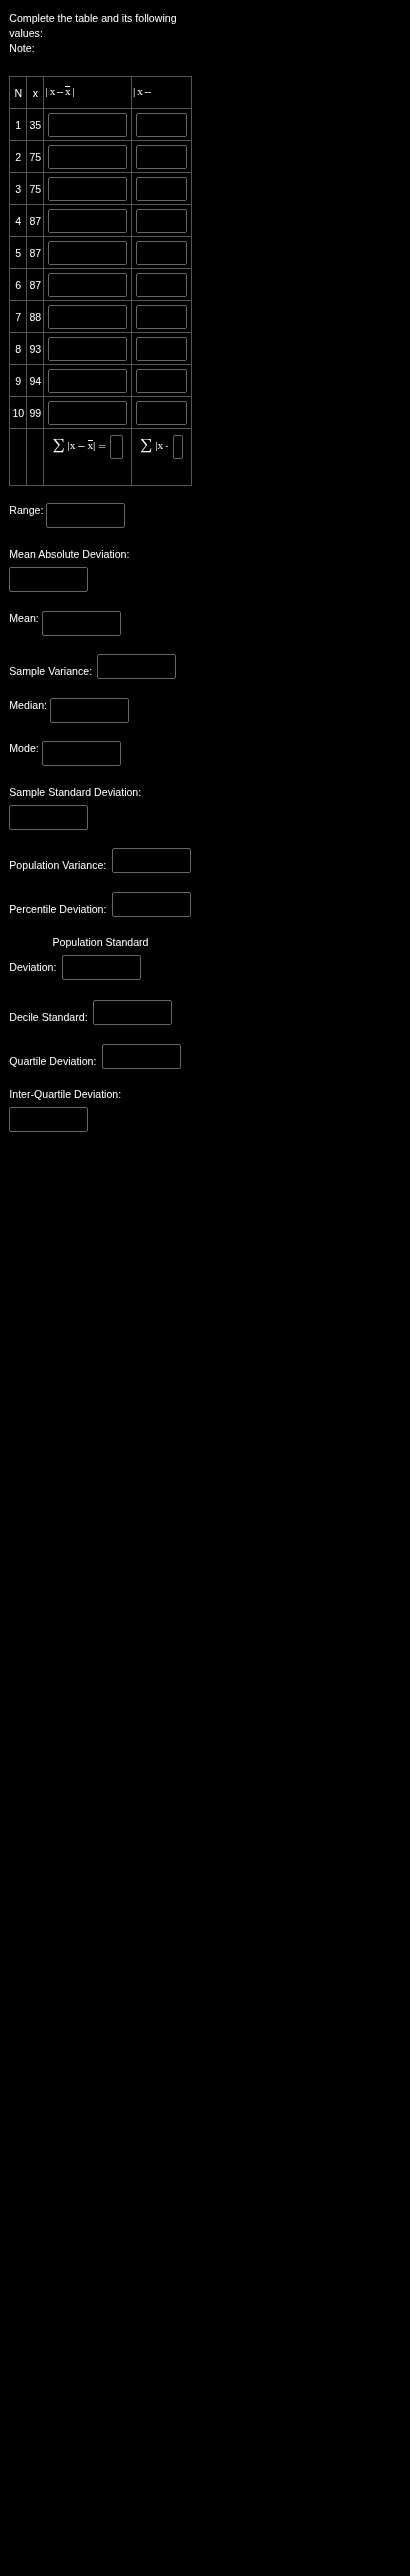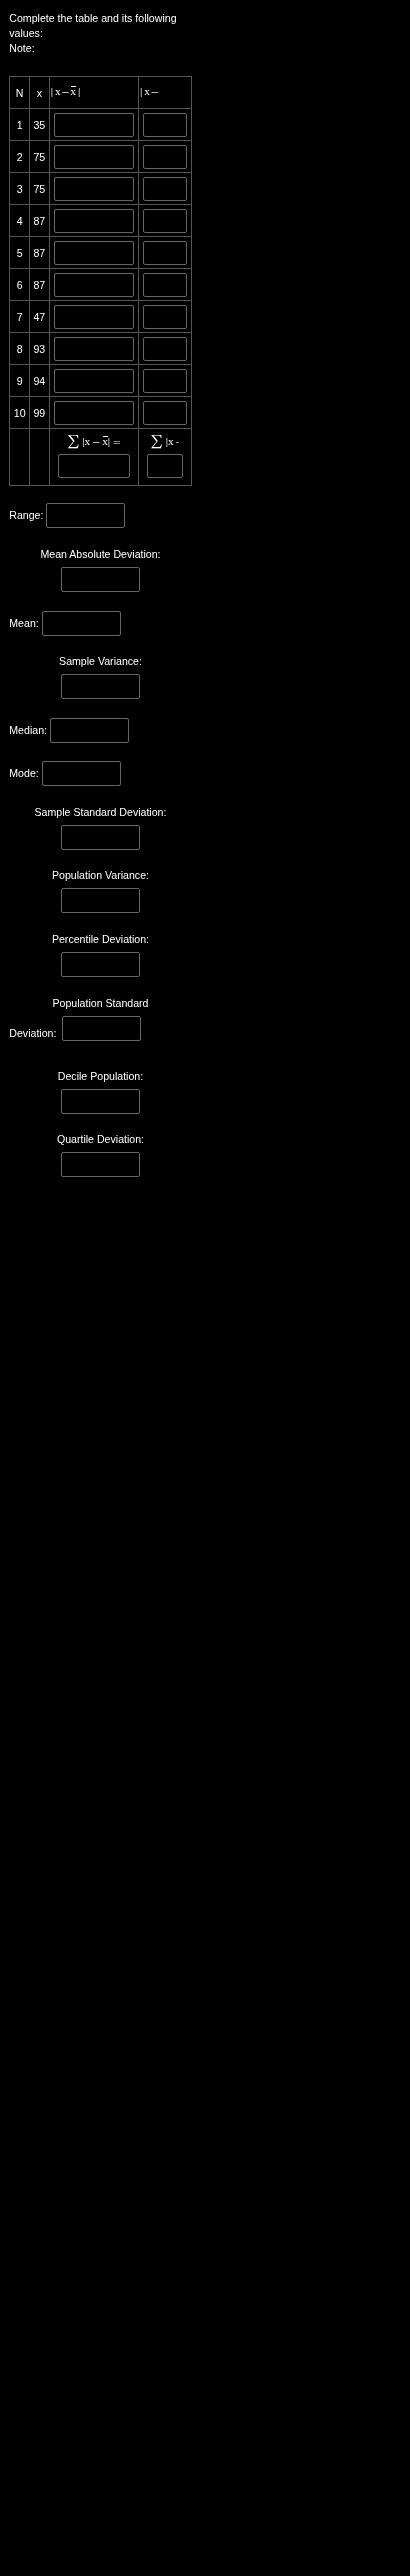--- a/index.html
+++ b/index.html
@@ -30,40 +30,39 @@
     padding: 0;
     height: 32px;
     vertical-align: middle;
   }
   th.col-n, td.col-n { width: 20px; }
   th.col-x, td.col-x { width: 20px; }
   th.col-abs, td.col-abs { width: 90px; }
   th.col-sq, td.col-sq { width: 53px; }
   td.col-abs, td.col-sq { padding: 2.6px 4px; }
   .sum-row td { height: 57px; vertical-align: top; padding-top: 4px; }
-  .sum-inner { display: flex; flex-direction: column; align-items: center; gap: 4px; padding: 1.3px 4px; }
+  .sum-inner { display: flex; flex-direction: row; align-items: center; gap: 4px; padding: 1.3px 4px; }
   .sum-label { white-space: nowrap; }
   input.cell {
     width: 100%;
     height: 24px;
     background: #000;
     border: 0.7px solid #666;
     border-radius: 2px;
     color: #fff;
     font-size: 10px;
     padding: 2.6px 4px;
   }
   .field-row {
     display: flex;
-    align-items: center;
     gap: 3px;
     margin-bottom: 18.5px;
     flex-wrap: wrap;
   }
-  .field-row.stacked { flex-direction: column; align-items: center; gap: 5.3px; }
+  .field-row.stacked { flex-direction: row; align-items: flex-end; gap: 5.3px; }
   .field-label { white-space: normal; line-height: 1.4; }
   input.field {
     height: 25px;
     width: 79px;
     background: #000;
     border: 0.7px solid #666;
     border-radius: 2px;
     color: #fff;
     font-size: 10px;
     padding: 2.6px 5.3px;
@@ -143,21 +142,21 @@
           <td class="col-sq"><input class="cell" type="text" style=""></td>
         </tr>
         <tr>
           <td class="col-n">6</td>
           <td class="col-x">87</td>
           <td class="col-abs"><input class="cell" type="text" style=""></td>
           <td class="col-sq"><input class="cell" type="text" style=""></td>
         </tr>
         <tr>
           <td class="col-n">7</td>
-          <td class="col-x">47</td>
+          <td class="col-x">88</td>
           <td class="col-abs"><input class="cell" type="text" style=""></td>
           <td class="col-sq"><input class="cell" type="text" style=""></td>
         </tr>
         <tr>
           <td class="col-n">8</td>
           <td class="col-x">93</td>
           <td class="col-abs"><input class="cell" type="text" style=""></td>
           <td class="col-sq"><input class="cell" type="text" style=""></td>
         </tr>
         <tr>
@@ -229,35 +228,39 @@
   <div class="field-row stacked">
     <span class="field-label">Population Variance:</span>
     <input class="field" type="text" style="">
   </div>
 
   <div class="field-row stacked">
     <span class="field-label">Percentile Deviation:</span>
     <input class="field" type="text" style="">
   </div>
 
-  <div style="margin-bottom:28px;">
+  <div style="margin-bottom:20px;">
     <div style="text-align:center; margin-bottom:5.3px;">
       <span class="field-label">Population Standard</span>
     </div>
-    <div class="pair-line" style="align-items:flex-end; gap:6px;">
+    <div class="pair-line" style="align-items:center; gap:6px;">
       <span class="field-label">Deviation:</span>
       <input class="field wide" type="text" style="">
     </div>
   </div>
 
   <div class="field-row stacked">
-    <span class="field-label">Decile Population:</span>
+    <span class="field-label">Decile Standard:</span>
     <input class="field" type="text" style="">
   </div>
 
   <div class="field-row stacked">
     <span class="field-label">Quartile Deviation:</span>
     <input class="field" type="text" style="">
   </div>
 
+  <div class="field-row stacked" style="margin-bottom:0;">
+    <span class="field-label">Inter-Quartile Deviation:</span>
+    <input class="field" type="text" style="">
+  </div>
 
 </div>
 
 
 </body></html>

